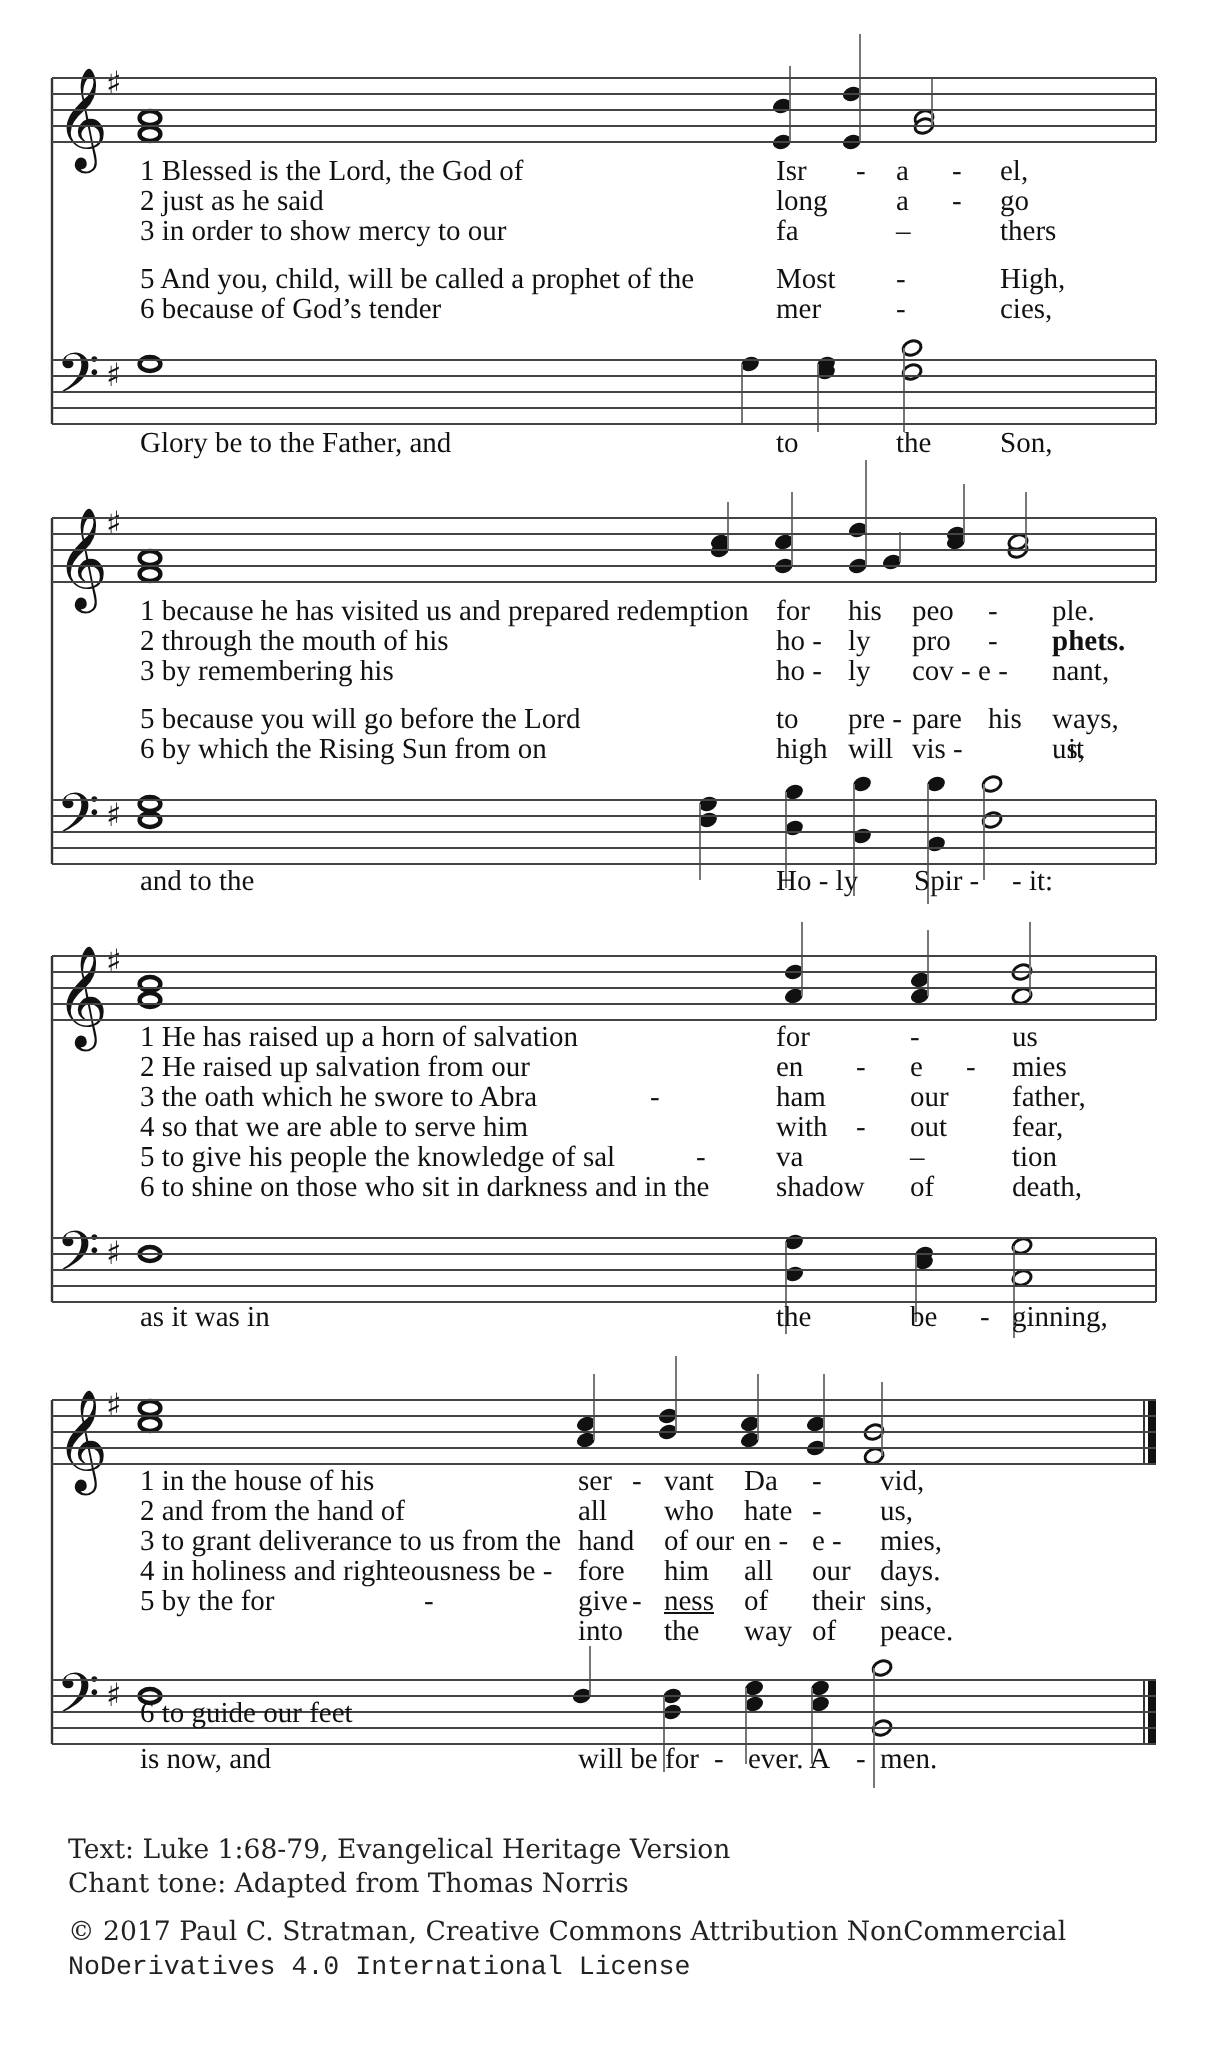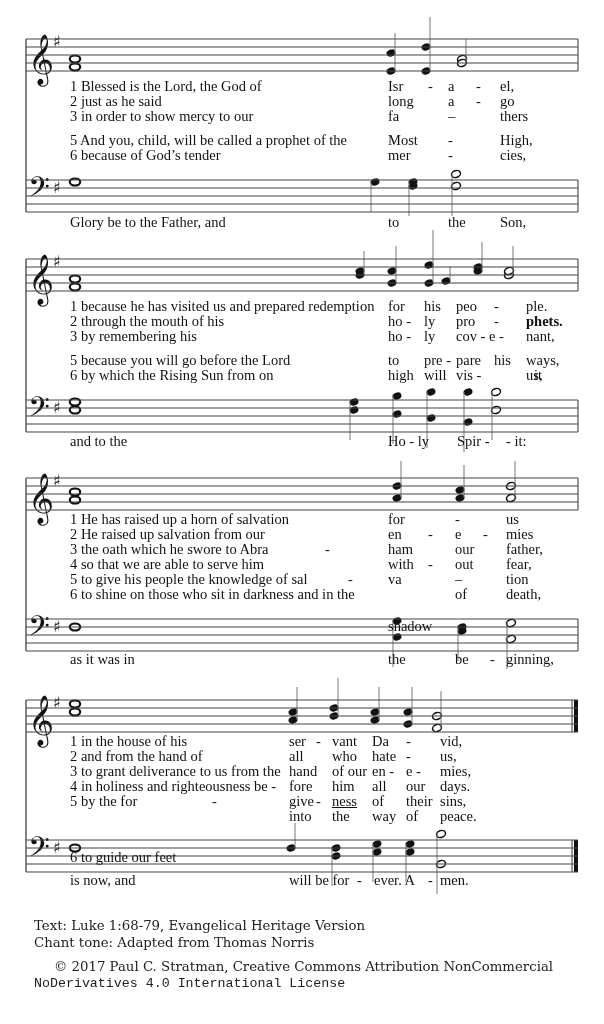--- a/index.html
+++ b/index.html
@@ -300,21 +300,21 @@
     <div class="lyr" style="left: 388px; top: 557px;">with</div>
     <div class="lyr" style="left: 428px; top: 557px;">-</div>
     <div class="lyr" style="left: 455px; top: 557px;">out</div>
     <div class="lyr" style="left: 506px; top: 557px;">fear,</div>
     <div class="lyr" style="left: 70px; top: 572px;">5 to give his people the knowledge of sal</div>
     <div class="lyr" style="left: 348px; top: 572px;">-</div>
     <div class="lyr" style="left: 388px; top: 572px;">va</div>
     <div class="lyr" style="left: 455px; top: 572px;">–</div>
     <div class="lyr" style="left: 506px; top: 572px;">tion</div>
     <div class="lyr" style="left: 70px; top: 587px;">6 to shine on those who sit in darkness and in the</div>
-    <div class="lyr" style="left: 388px; top: 587px; margin-top: 32px;">shadow</div>
+    <div class="lyr" style="left: 388px; top: 587px;">shadow</div>
     <div class="lyr" style="left: 455px; top: 587px;">of</div>
     <div class="lyr" style="left: 506px; top: 587px;">death,</div>
     <div class="lyr" style="left: 70px; top: 652px;">as it was in</div>
     <div class="lyr" style="left: 388px; top: 652px;">the</div>
     <div class="lyr" style="left: 455px; top: 652px;">be</div>
     <div class="lyr" style="left: 490px; top: 652px;">-</div>
     <div class="lyr" style="left: 506px; top: 652px;">ginning,</div>
     <div class="lyr" style="left: 70px; top: 734px;">1 in the house of his</div>
     <div class="lyr" style="left: 289px; top: 734px;">ser</div>
     <div class="lyr" style="left: 316px; top: 734px;">-</div>
@@ -357,14 +357,14 @@
     <div class="lyr" style="left: 70px; top: 873px;">is now, and</div>
     <div class="lyr" style="left: 289px; top: 873px;">will be for</div>
     <div class="lyr" style="left: 357px; top: 873px;">-</div>
     <div class="lyr" style="left: 374px; top: 873px;">ever. A</div>
     <div class="lyr" style="left: 428px; top: 873px;">-</div>
     <div class="lyr" style="left: 440px; top: 873px;">men.</div>
   </div>
 
 <div class="credits" style="top:917px;">Text: Luke 1:68-79, Evangelical Heritage Version</div>
 <div class="credits" style="top:934px;">Chant tone: Adapted from Thomas Norris</div>
-<div class="credits" style="top:958px;margin-left:20px;">© 2017 Paul C. Stratman, Creative Commons Attribution NonCommercial</div>
+<div class="credits" style="top:958px;">© 2017 Paul C. Stratman, Creative Commons Attribution NonCommercial</div>
 <div class="credits" style="top:975px;font-family:Liberation Mono, monospace;">NoDerivatives 4.0 International License</div>
 
 </body></html>

